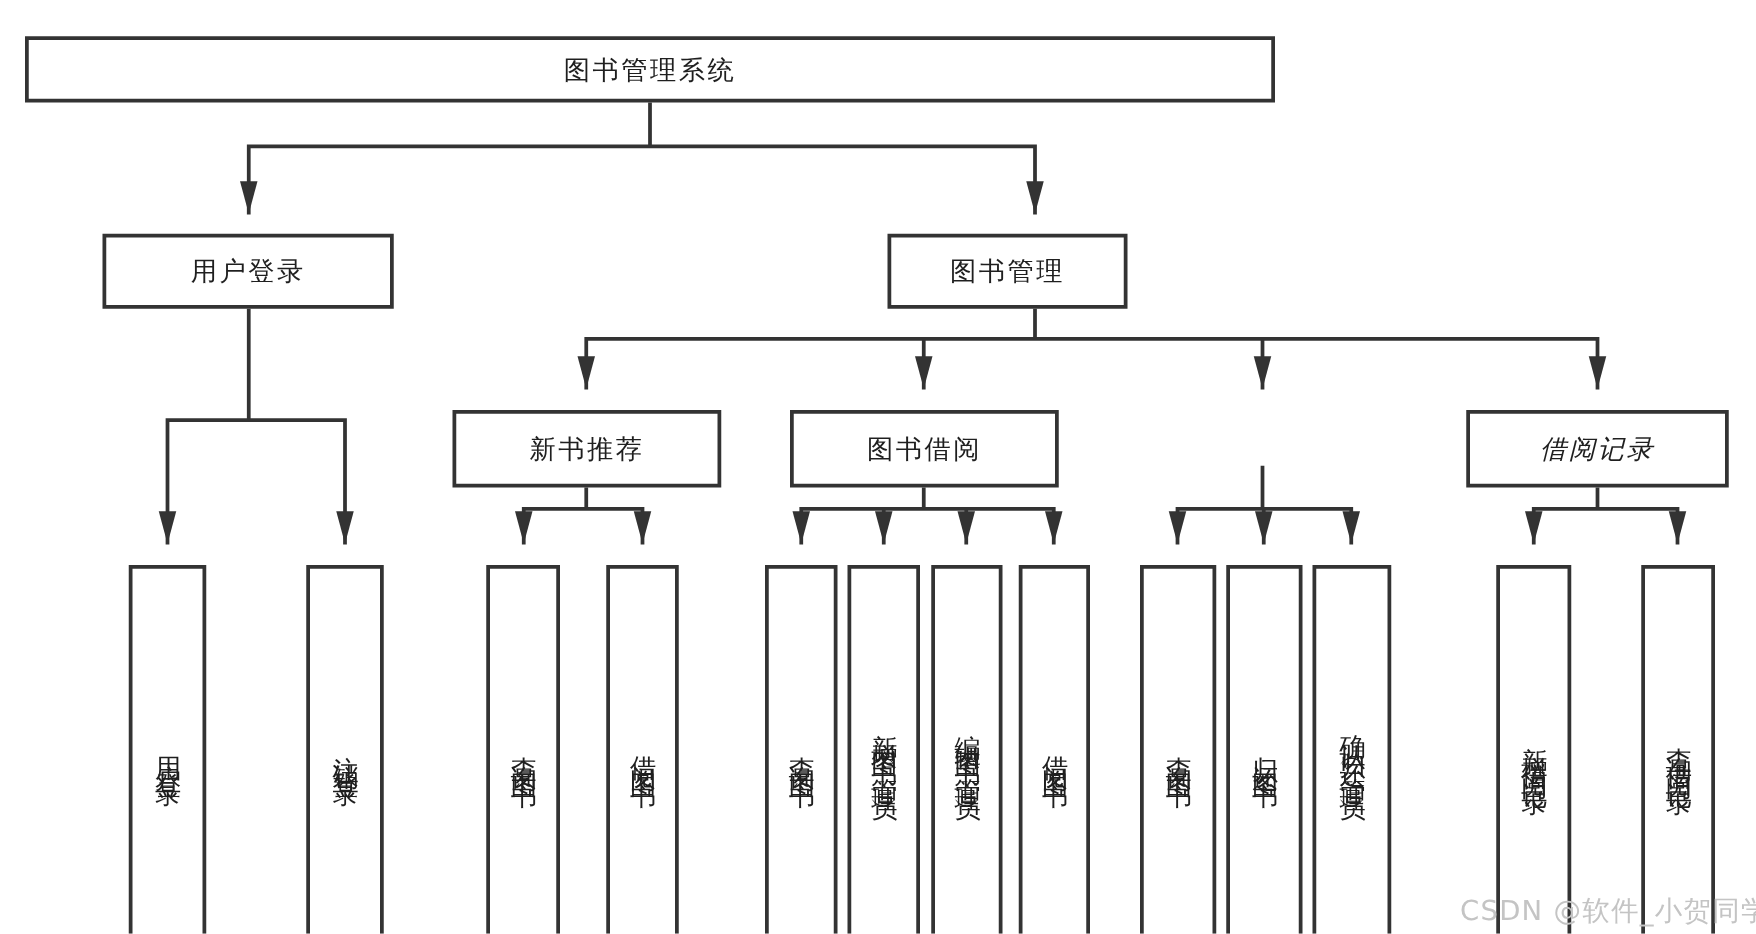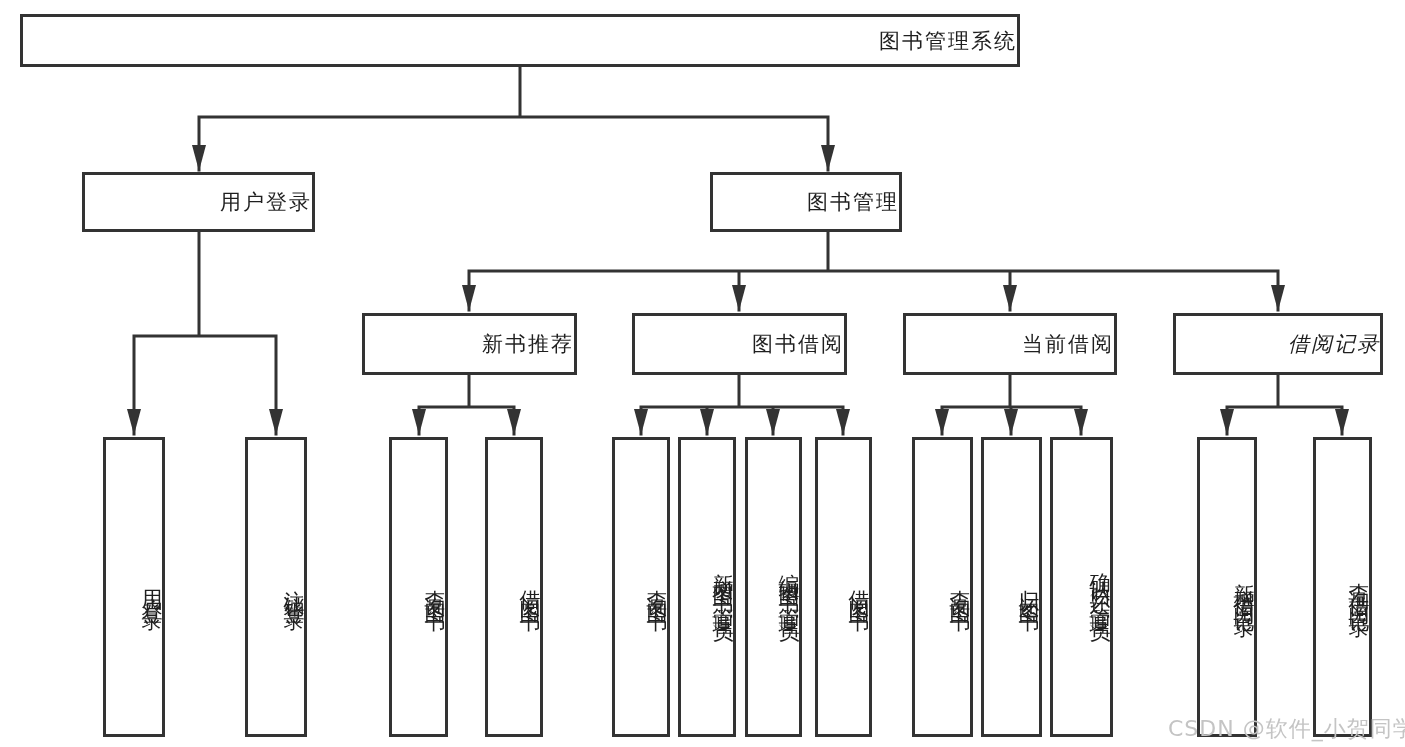--- a/index.html
+++ b/index.html
@@ -15,22 +15,23 @@
   svg.connectors{position:absolute;left:0;top:0;z-index:1;}
   svg.connectors .ln{stroke:var(--line);stroke-width:3;fill:none;stroke-linecap:square;}
   svg.connectors .ar{fill:var(--line);stroke:none;}
   .node{
     position:absolute;
     box-sizing:border-box;
     border:3px solid var(--line);
     background:var(--box_bg);
     display:flex;
     align-items:center;
-    justify-content:flex-end;
+    justify-content:center;
     z-index:2;
+    margin-top:15px;
   }
   .node .lbl{
     font-size:21px;
     letter-spacing:2px;
     color:var(--text);
     white-space:nowrap;
   }
   .leaf .lbl{
     writing-mode:vertical-rl;
     text-orientation:mixed;
@@ -102,23 +103,20 @@
   <div class="node" style="left:710px;top:172px;width:192px;height:60px;">
     <span class="lbl">图书管理</span>
   </div>
 
   <div class="node" style="left:362px;top:313px;width:215px;height:62px;">
     <span class="lbl">新书推荐</span>
   </div>
   <div class="node" style="left:632px;top:313px;width:215px;height:62px;">
     <span class="lbl">图书借阅</span>
   </div>
-  <div class="node" style="left:903px;top:313px;width:214px;height:62px;">
-    <span class="lbl">当前借阅</span>
-  </div>
   <div class="node" style="left:1173px;top:313px;width:210px;height:62px;font-style:italic;">
     <span class="lbl">借阅记录</span>
   </div>
 
   <div class="node leaf" style="left:103px;top:437px;width:62px;height:300px;">
     <span class="lbl">用户登录</span>
   </div>
   <div class="node leaf" style="left:245px;top:437px;width:62px;height:300px;">
     <span class="lbl">注销登录</span>
   </div>

